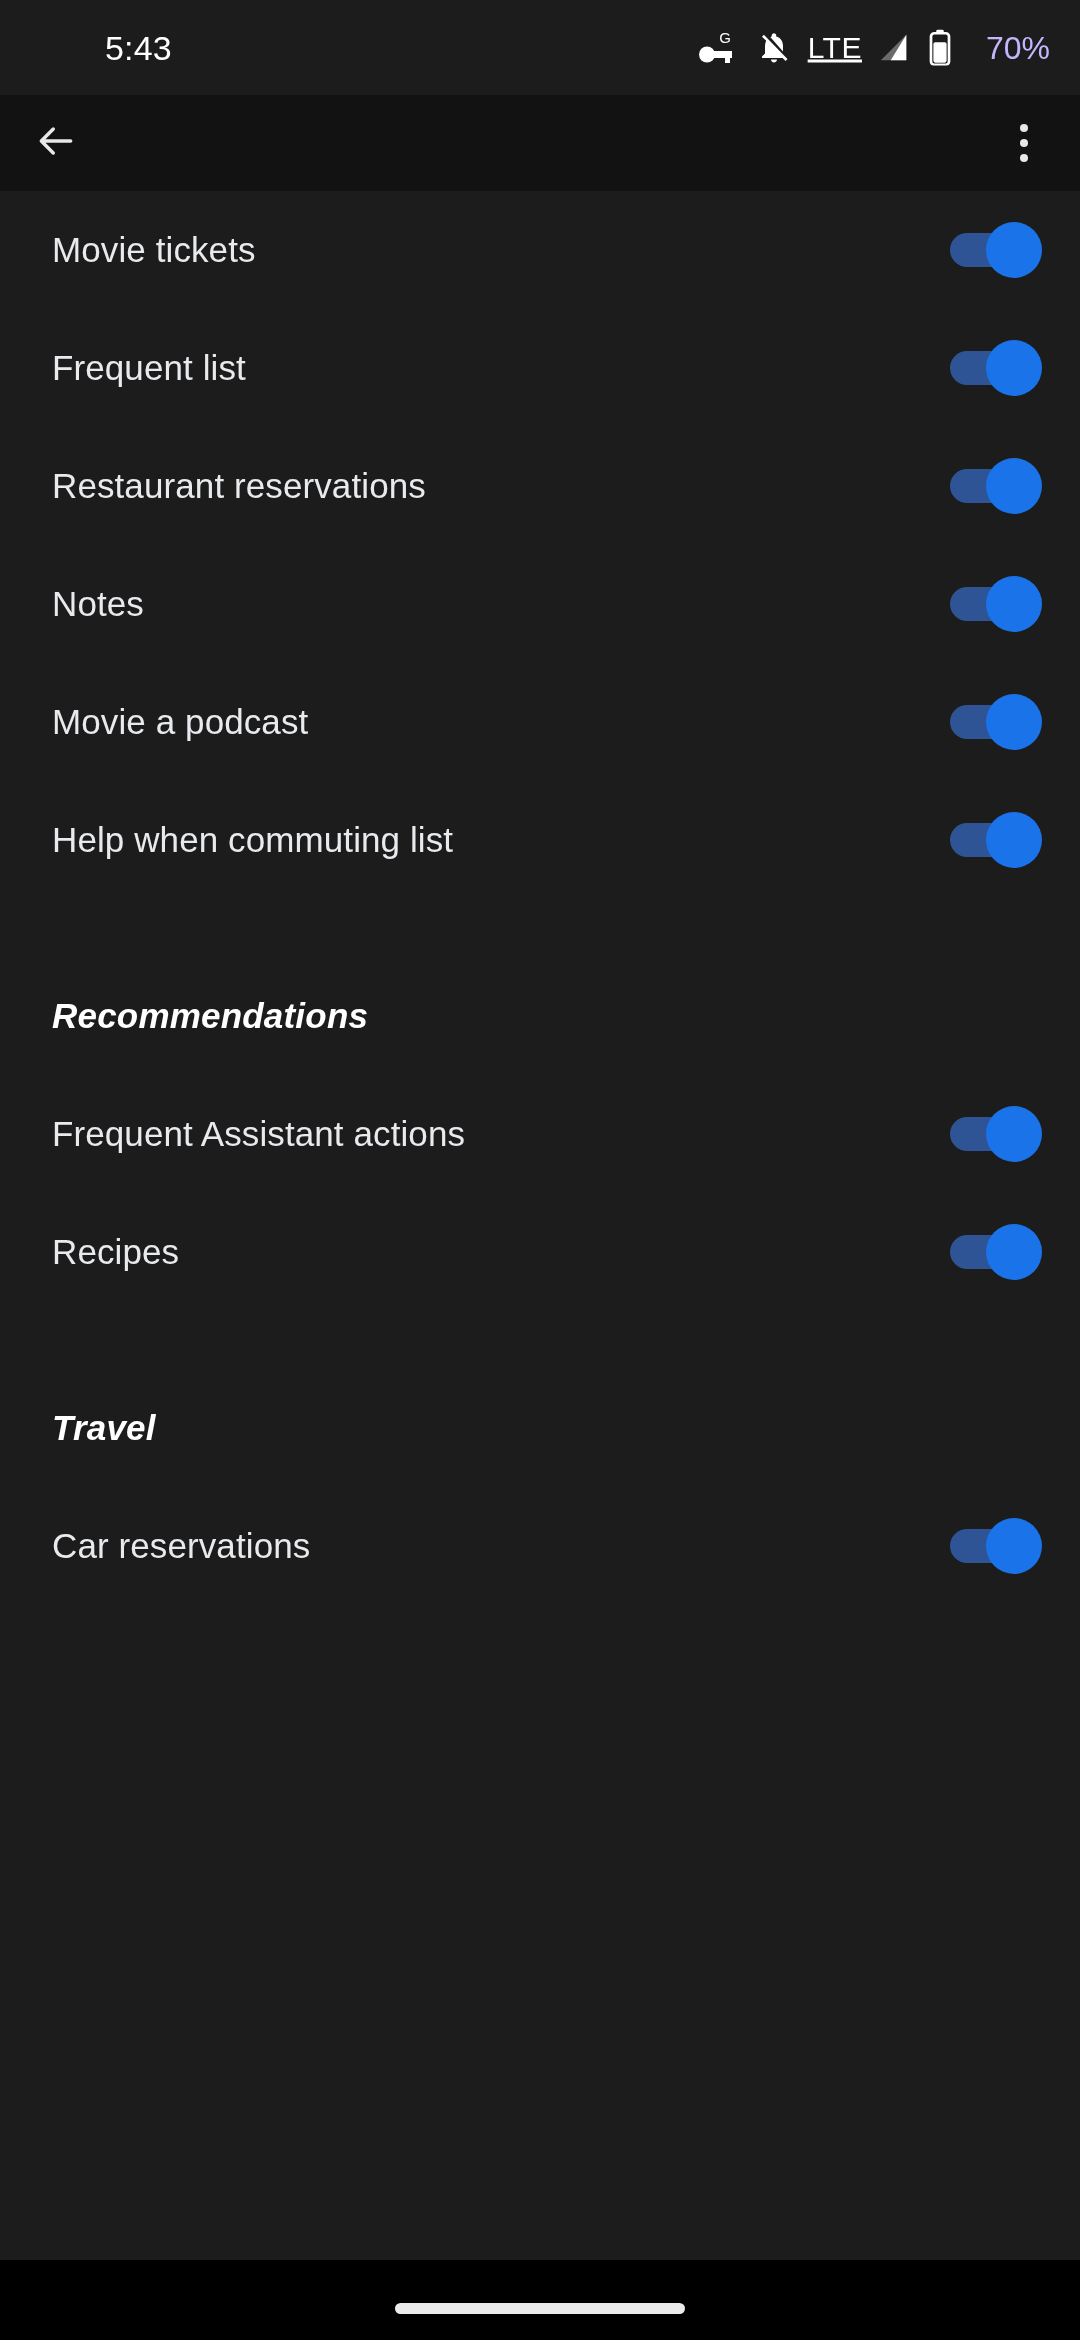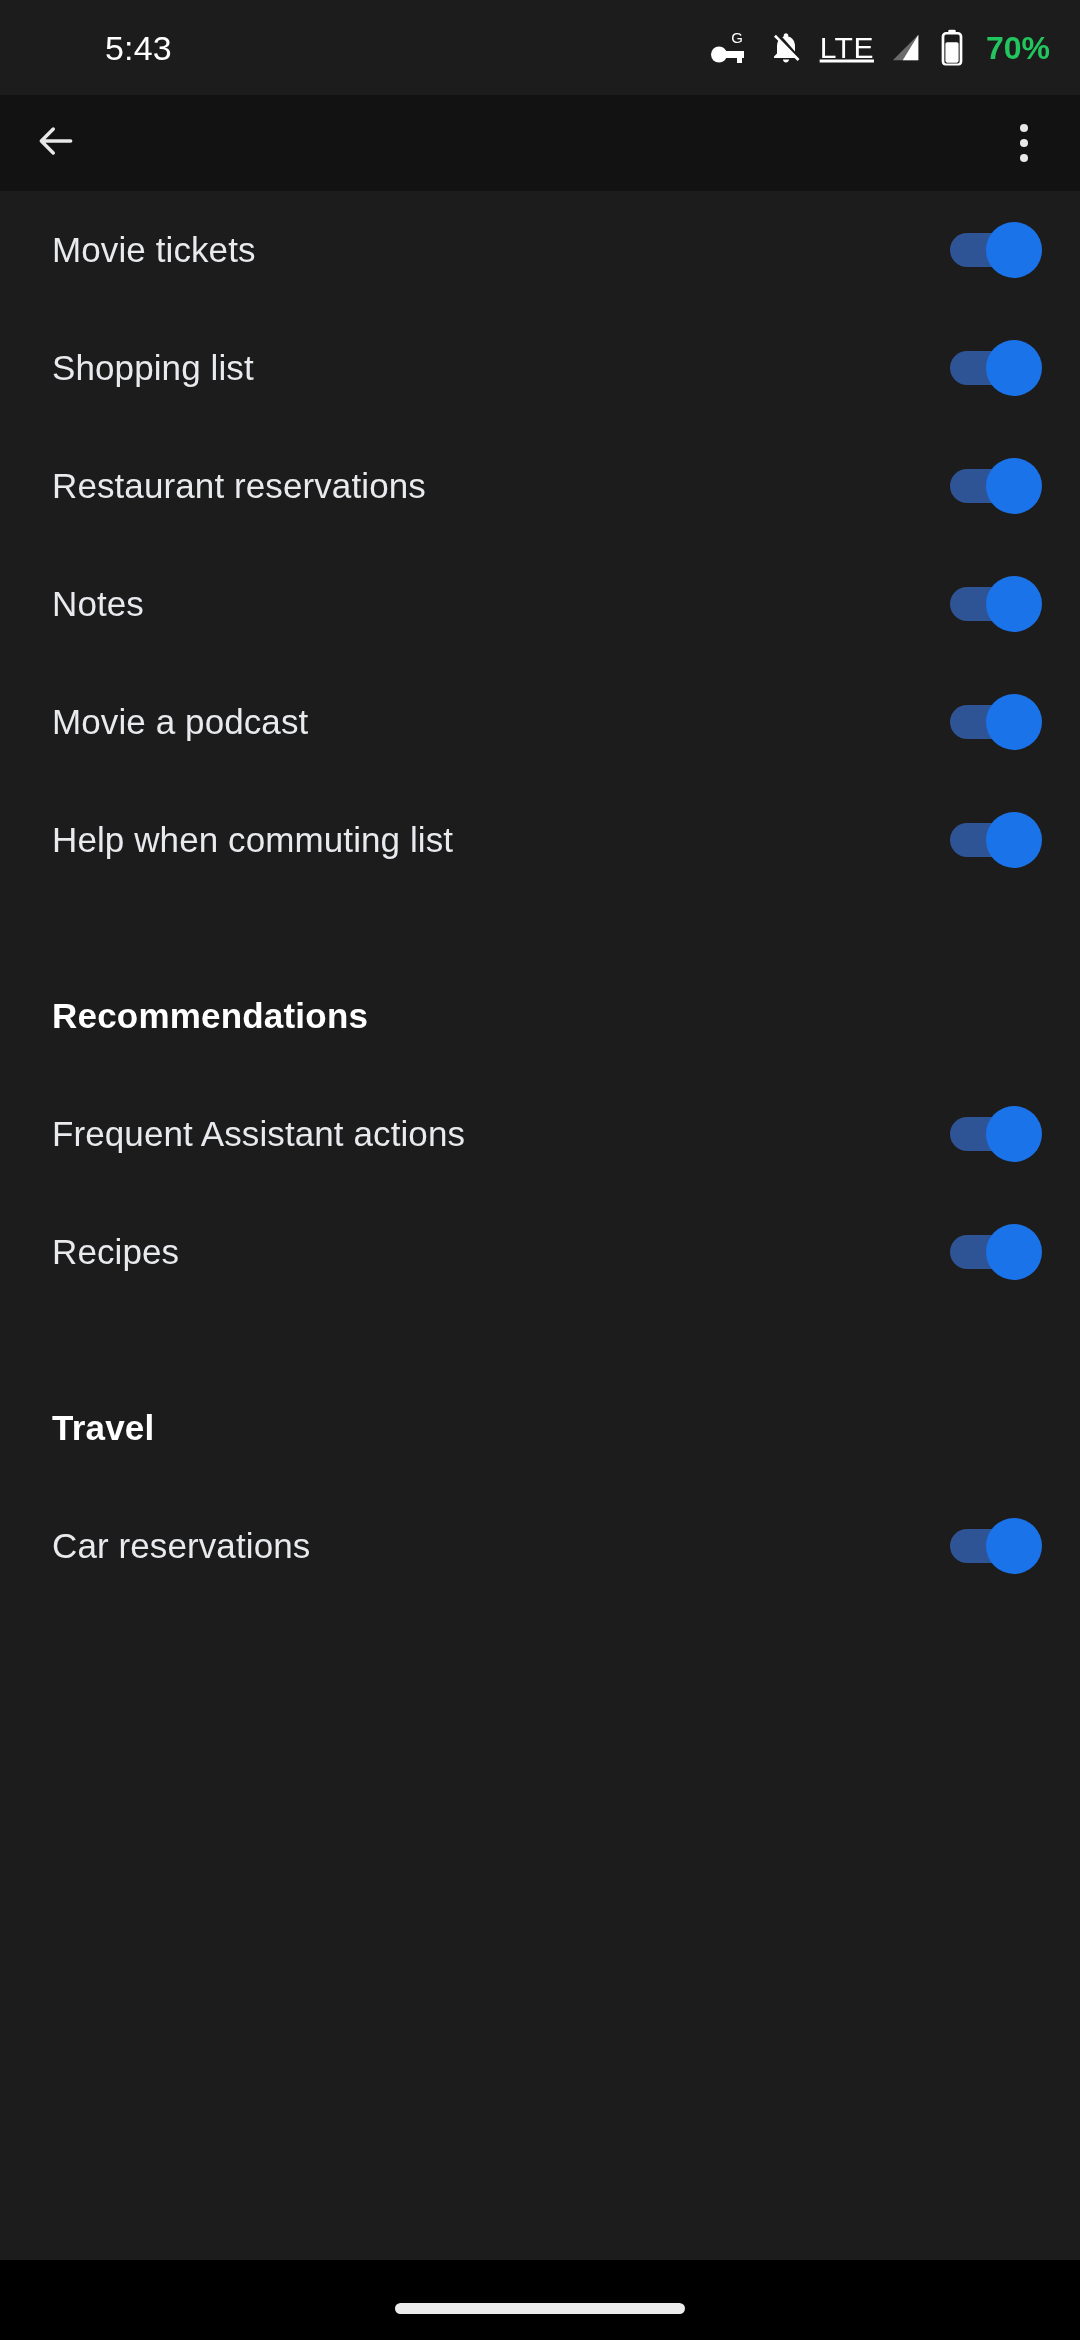--- a/index.html
+++ b/index.html
@@ -28,21 +28,21 @@
     transform:translateY(-50%);
     color:#ffffff; font-size:34px; letter-spacing:0.2px;
   }
   #status-icons {
     position:absolute; right:30px; top:50%;
     transform:translateY(-50%);
     display:flex; align-items:center; gap:16px;
   }
   .sbicon { display:flex; align-items:center; justify-content:center; }
   #status-lte { color:#fff; font-size:30px; letter-spacing:0.5px;text-decoration:underline; }
-  #status-battery-pct { color:#22c55e; font-size:32px; font-weight:700; margin-left:6px; }
+  #status-battery-pct { color:#c4b5fd; font-size:32px; font-weight:400; margin-left:18px; }
 
   
   #toolbar {
     position:absolute; top:95px; left:0;
     width:1080px; height:96px;
     background:#121212;
   }
   #back-button {
     position:absolute; left:20px; top:50%;
     transform:translateY(-50%);
@@ -82,20 +82,21 @@
   .section-header {
     height:118px;
     display:flex; align-items:center;
     padding:0 44px;
   }
   .section-header-label {
     color:#ffffff;
     font-size:35px;
     font-weight:bold;
     letter-spacing:0.2px;
+    font-style:italic;
   }
   .spacer-sm { height:58px; }
 
   
   .switch {
     position:relative;
     width:92px; height:56px;
     flex:0 0 auto;
     margin-right:2px;
   }
@@ -188,21 +189,21 @@
 
   <div id="list">
       <div class="row">
         <div class="row-label">Movie tickets</div>
         <div class="switch">
           <div class="track"></div>
           <div class="thumb"></div>
         </div>
       </div>
       <div class="row">
-        <div class="row-label">Shopping list</div>
+        <div class="row-label">Frequent list</div>
         <div class="switch">
           <div class="track"></div>
           <div class="thumb"></div>
         </div>
       </div>
       <div class="row">
         <div class="row-label">Restaurant reservations</div>
         <div class="switch">
           <div class="track"></div>
           <div class="thumb"></div>

